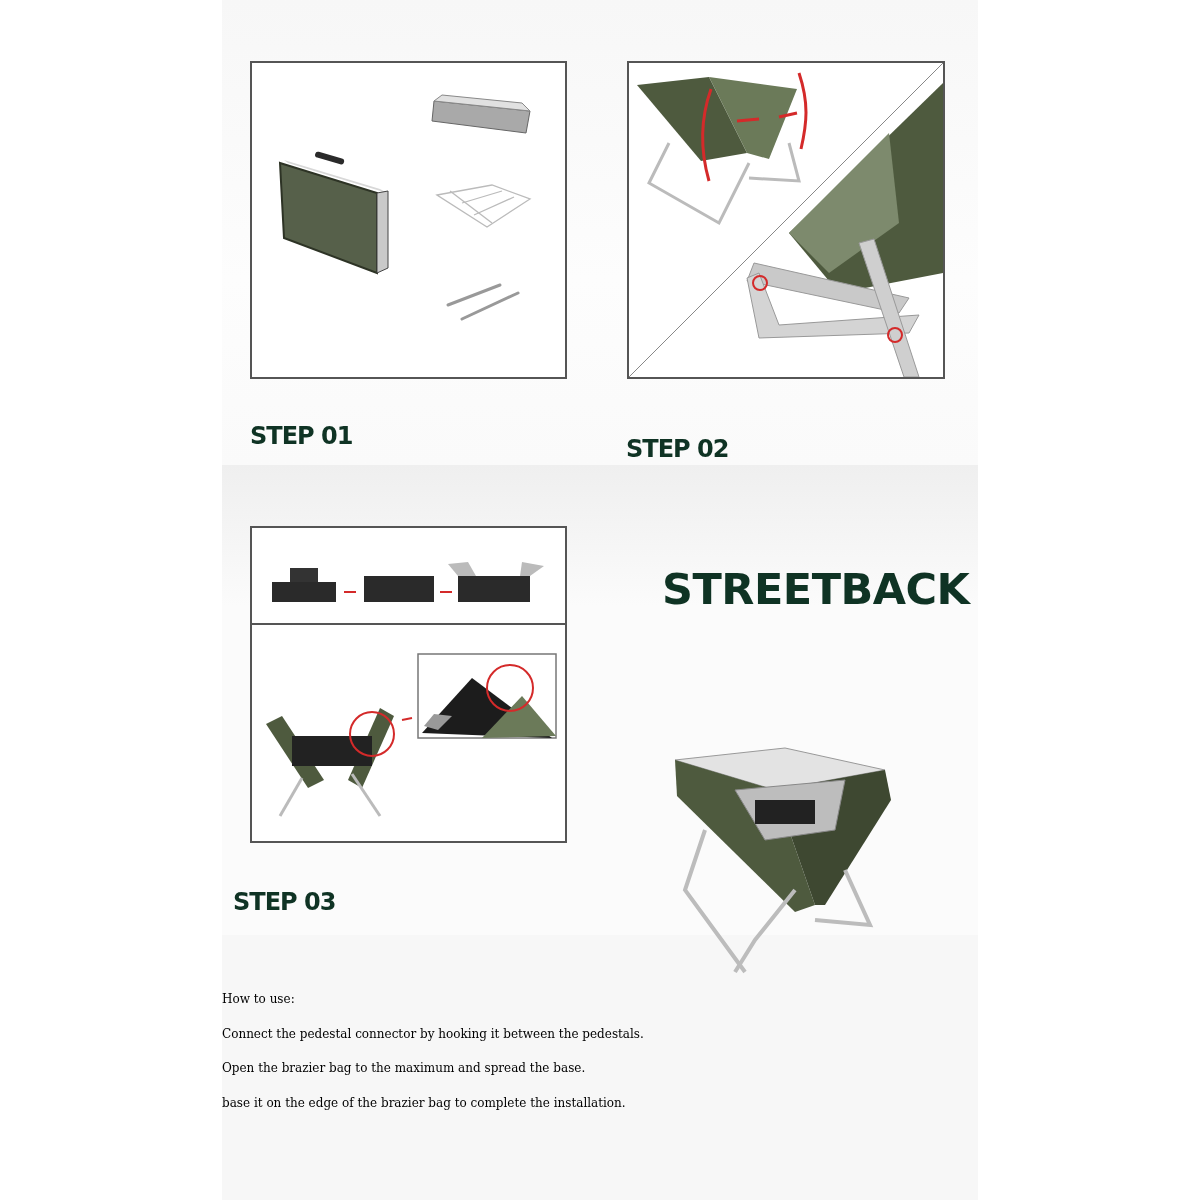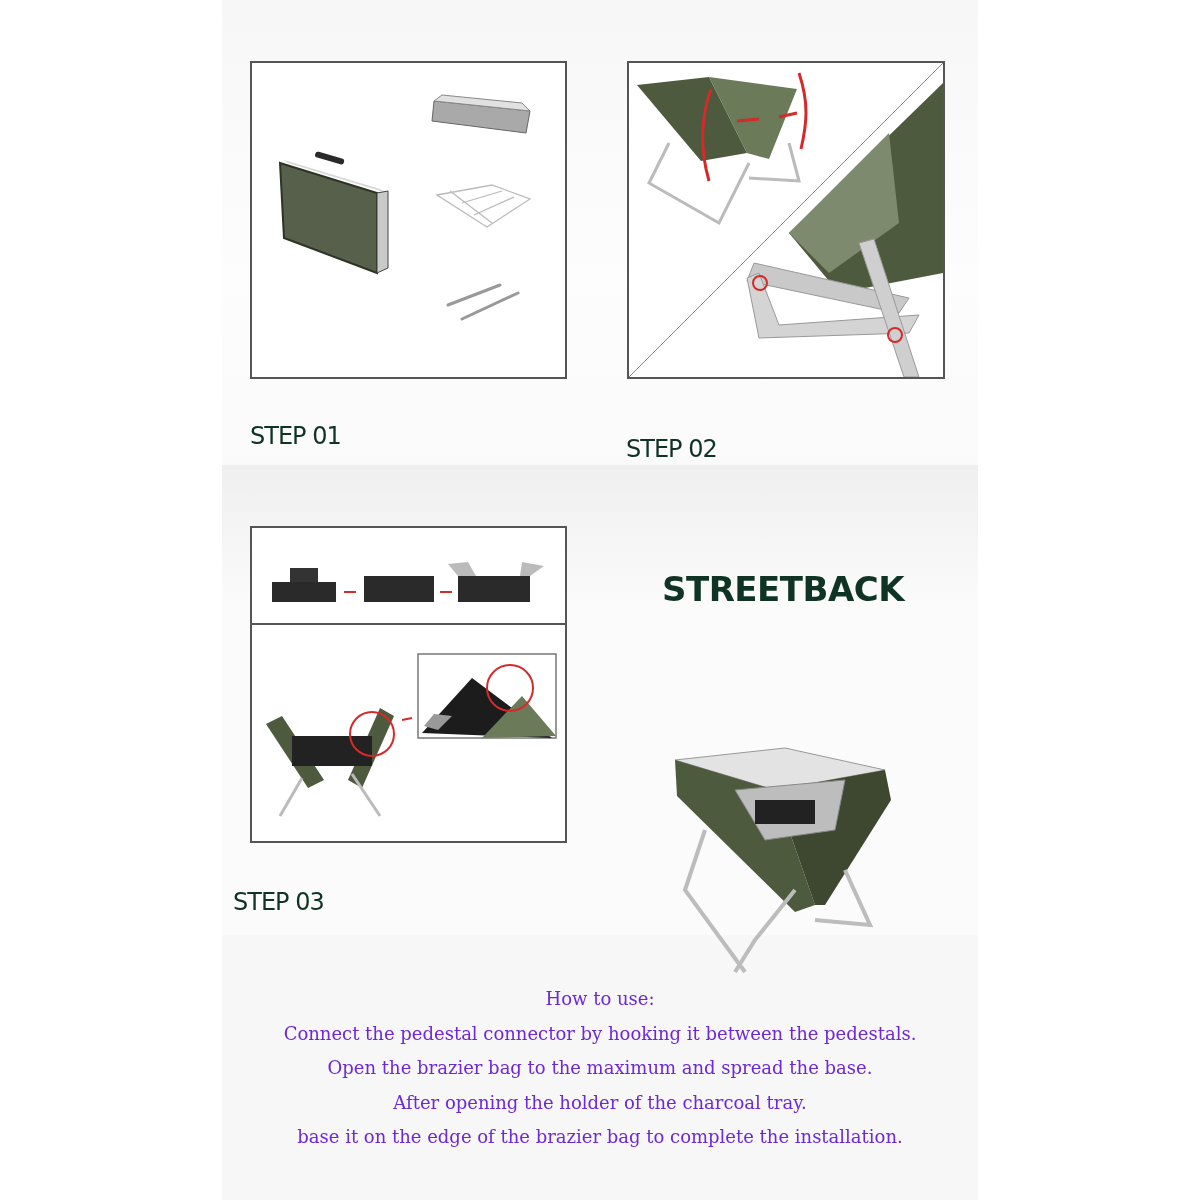--- a/index.html
+++ b/index.html
@@ -1,23 +1,23 @@
 <!DOCTYPE html>
 <html><head>
   <meta charset="utf-8">
   <style>
     html, body { margin:0; padding:0; background:#ffffff; }
     body { width:1200px; height:1200px; position:relative; overflow:hidden; font-family:"Liberation Sans", sans-serif; }
     .band-top { position:absolute; left:222px; top:0; width:756px; height:465px; background:linear-gradient(#f7f7f7,#fdfdfd 60%,#fafafa); }
     .band-mid { position:absolute; left:222px; top:465px; width:756px; height:470px; background:linear-gradient(#efefef,#fbfbfb 30%,#fbfbfb); }
     .band-bot { position:absolute; left:222px; top:935px; width:756px; height:265px; background:#f7f7f7; }
     .panel { position:absolute; background:#fff; border:2px solid #555; box-sizing:border-box; overflow:hidden; }
-    .step-label { position:absolute; font-family:"DejaVu Sans", sans-serif; font-weight:normal; font-size:24px; color:#0f3324; letter-spacing:-1px; }
-    .title { position:absolute; left:662px; top:572px; font-family:"DejaVu Sans", sans-serif; font-weight:bold; font-size:34px; line-height:34px; color:#0f3324; letter-spacing:-0.5px; }
-    .instructions { position:absolute; left:222px; top:982px; width:756px; text-align:center; font-family:"DejaVu Serif", serif; font-size:18px; color:#6d28d9; }
+    .step-label { position:absolute; font-family:"DejaVu Sans", sans-serif; font-weight:bold; font-size:24px; color:#0f3324; letter-spacing:-1px; }
+    .title { position:absolute; left:662px; top:572px; font-family:"DejaVu Sans", sans-serif; font-weight:bold; font-size:43px; line-height:34px; color:#0f3324; letter-spacing:-0.5px; }
+    .instructions { position:absolute; left:222px; top:982px; width:756px; font-family:"DejaVu Serif", serif; font-size:12px; color:#000000; }
     .instructions div { height:34.5px; line-height:34.5px; }
     svg { display:block; }
   </style>
 </head>
 <body>
 
 <div class="band-top"></div>
 <div class="band-mid"></div>
 <div class="band-bot"></div>
 
@@ -133,15 +133,14 @@
       <polyline points="140,150 100,200 80,232"></polyline>
       <polyline points="190,130 215,185 160,180"></polyline>
     </g>
   </svg>
 </div>
 
 <div class="instructions">
   <div>How to use:</div>
   <div>Connect the pedestal connector by hooking it between the pedestals.</div>
   <div>Open the brazier bag to the maximum and spread the base.</div>
-  <div>After opening the holder of the charcoal tray.</div>
   <div>base it on the edge of the brazier bag to complete the installation.</div>
 </div>
 
 </body></html>

